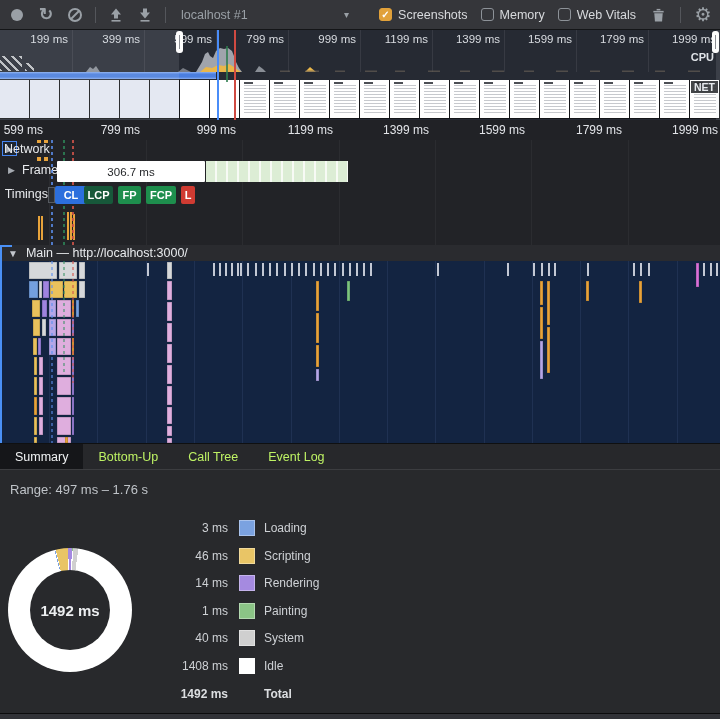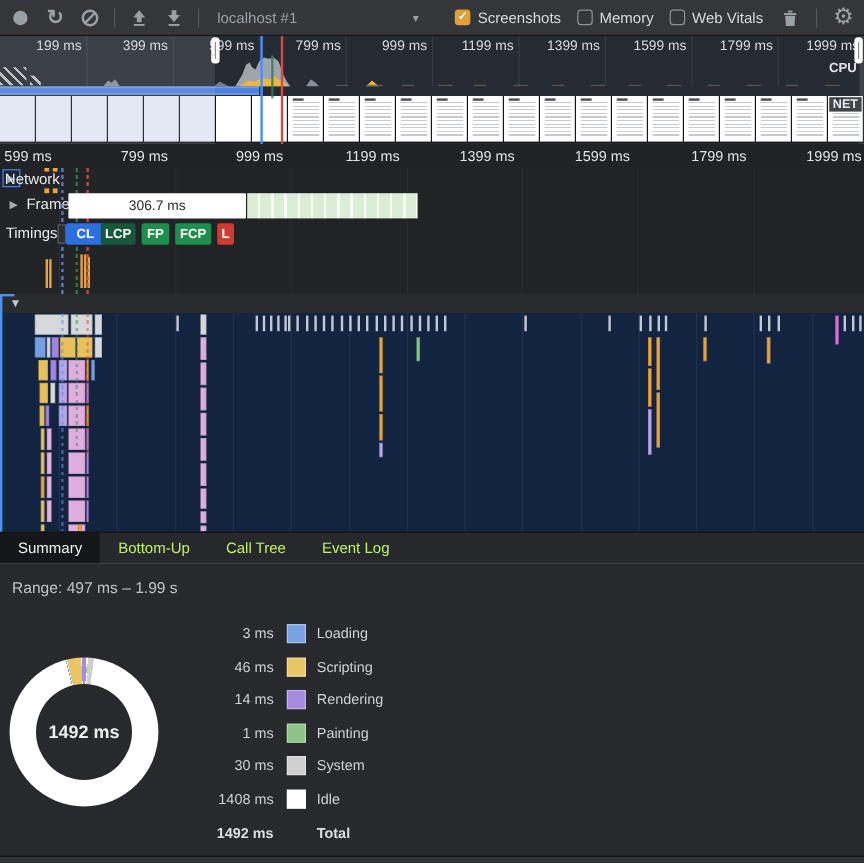--- a/index.html
+++ b/index.html
@@ -367,20 +367,21 @@
       </div>
 
     <div class="dashline" style="--c:#5b8ff0;left:51px;top:0;height:105px;opacity:.8;"></div>
     <div class="dashline" style="--c:#2e8f5c;left:63px;top:0;height:105px;opacity:.75;"></div>
     <div class="dashline" style="--c:#d2544a;left:72px;top:0;height:105px;opacity:.85;"></div>
   </div>
 
   <div class="main-section">
     <div class="main-header">
       <span class="tri" style="font-size:10px;color:#c3c7cd;">▼</span>
+      <span>Main — http://localhost:3000/</span>
     </div>
     <div class="flame">
       <div id="fl-grids">
           <div class="fl-grid" style="left: 49px;"></div>
           <div class="fl-grid" style="left: 97px;"></div>
           <div class="fl-grid" style="left: 146px;"></div>
           <div class="fl-grid" style="left: 194px;"></div>
           <div class="fl-grid" style="left: 242px;"></div>
           <div class="fl-grid" style="left: 291px;"></div>
           <div class="fl-grid" style="left: 339px;"></div>
@@ -508,21 +509,21 @@
   </div>
 
   <div class="tabbar" id="tabbar">
       <div class="tab active">Summary</div>
       <div class="tab">Bottom-Up</div>
       <div class="tab">Call Tree</div>
       <div class="tab">Event Log</div>
     </div>
 
   <div class="summary">
-    <div class="range">Range: 497 ms – 1.99 s</div>
+    <div class="range">Range: 497 ms – 1.76 s</div>
     <div class="donut" id="donut" style="background: conic-gradient(from 345.5deg, rgb(123, 162, 224) 0deg, rgb(123, 162, 224) 0.723861deg, rgb(255, 255, 255) 0.723861deg, rgb(255, 255, 255) 1.22386deg, rgb(233, 197, 102) 1.22386deg, rgb(233, 197, 102) 12.3231deg, rgb(255, 255, 255) 12.3231deg, rgb(255, 255, 255) 12.8231deg, rgb(165, 138, 224) 12.8231deg, rgb(165, 138, 224) 16.2011deg, rgb(255, 255, 255) 16.2011deg, rgb(255, 255, 255) 16.7011deg, rgb(139, 196, 134) 16.7011deg, rgb(139, 196, 134) 16.9424deg, rgb(255, 255, 255) 16.9424deg, rgb(255, 255, 255) 17.4424deg, rgb(207, 207, 207) 17.4424deg, rgb(207, 207, 207) 22.2681deg, rgb(255, 255, 255) 22.2681deg, rgb(255, 255, 255) 22.7681deg, rgb(255, 255, 255) 22.7681deg, rgb(255, 255, 255) 360deg);">
       <span class="donut-label">1492 ms</span>
     </div>
     <div id="legend">
         <div class="legend-row" style="left: 128px; top: 48px;">
           <span class="legend-val">3 ms</span>
           <span class="legend-swatch" style="background: rgb(123, 162, 224);"></span>
           <span class="legend-label">Loading</span>
         </div>
         <div class="legend-row" style="left: 128px; top: 75.6px;">
@@ -534,21 +535,21 @@
           <span class="legend-val">14 ms</span>
           <span class="legend-swatch" style="background: rgb(165, 138, 224);"></span>
           <span class="legend-label">Rendering</span>
         </div>
         <div class="legend-row" style="left: 128px; top: 130.8px;">
           <span class="legend-val">1 ms</span>
           <span class="legend-swatch" style="background: rgb(139, 196, 134);"></span>
           <span class="legend-label">Painting</span>
         </div>
         <div class="legend-row" style="left: 128px; top: 158.4px;">
-          <span class="legend-val">30 ms</span>
+          <span class="legend-val">40 ms</span>
           <span class="legend-swatch" style="background: rgb(207, 207, 207);"></span>
           <span class="legend-label">System</span>
         </div>
         <div class="legend-row" style="left: 128px; top: 186px;">
           <span class="legend-val">1408 ms</span>
           <span class="legend-swatch" style="background: rgb(255, 255, 255);"></span>
           <span class="legend-label">Idle</span>
         </div>
         <div class="legend-row total" style="left: 128px; top: 213.6px;">
           <span class="legend-val">1492 ms</span>

